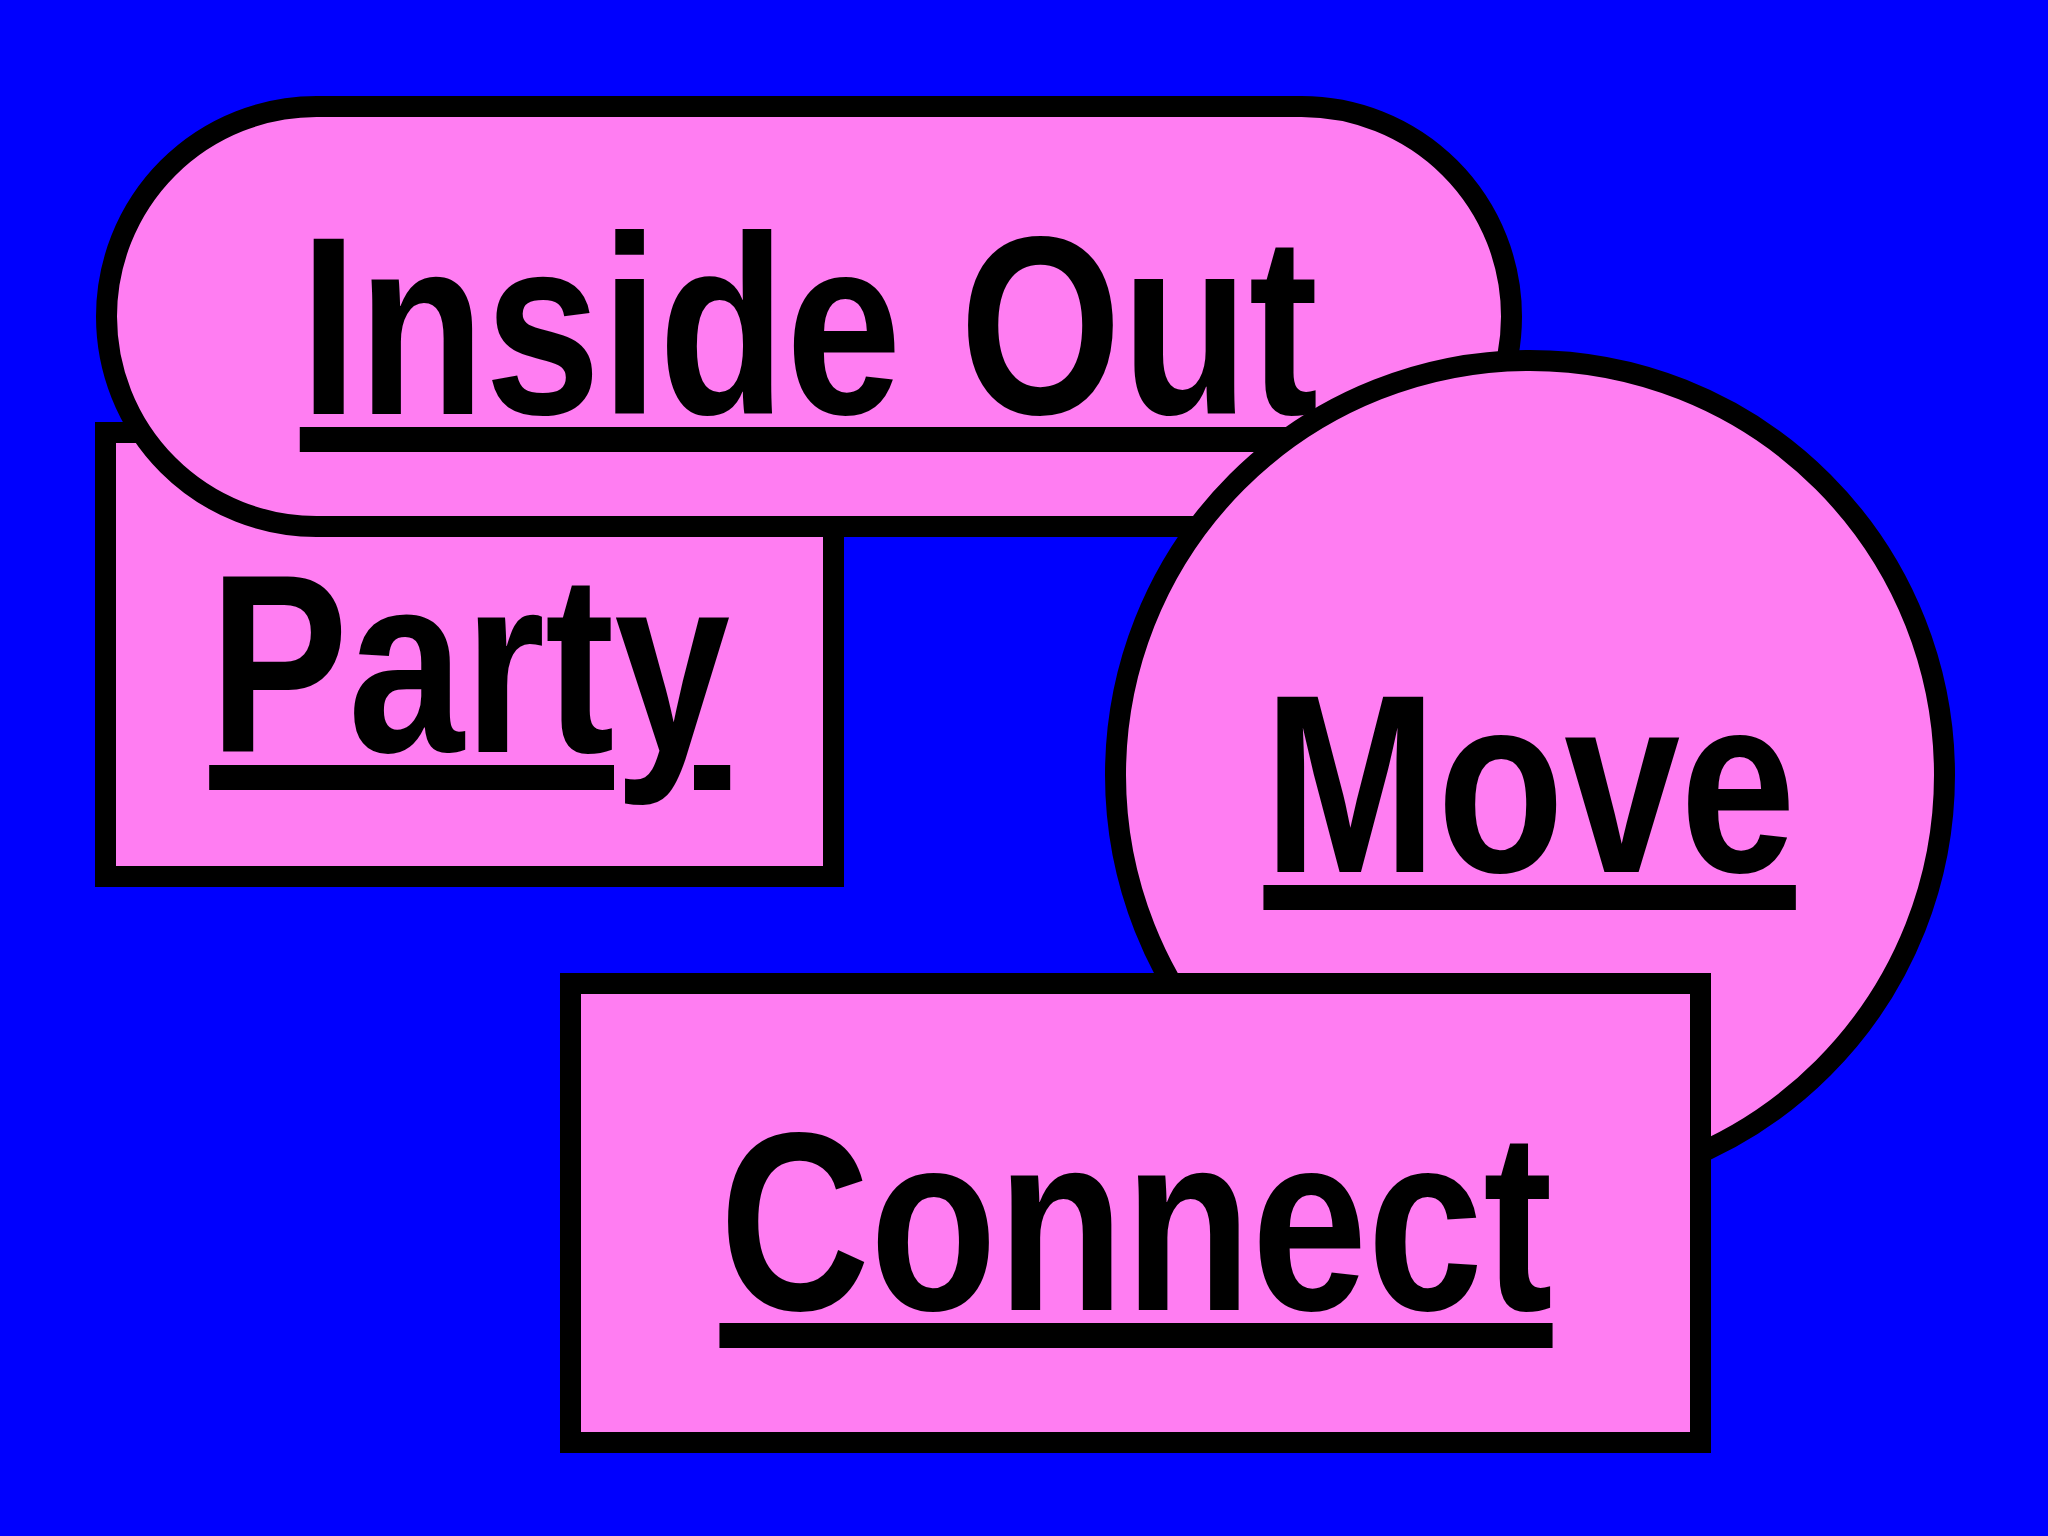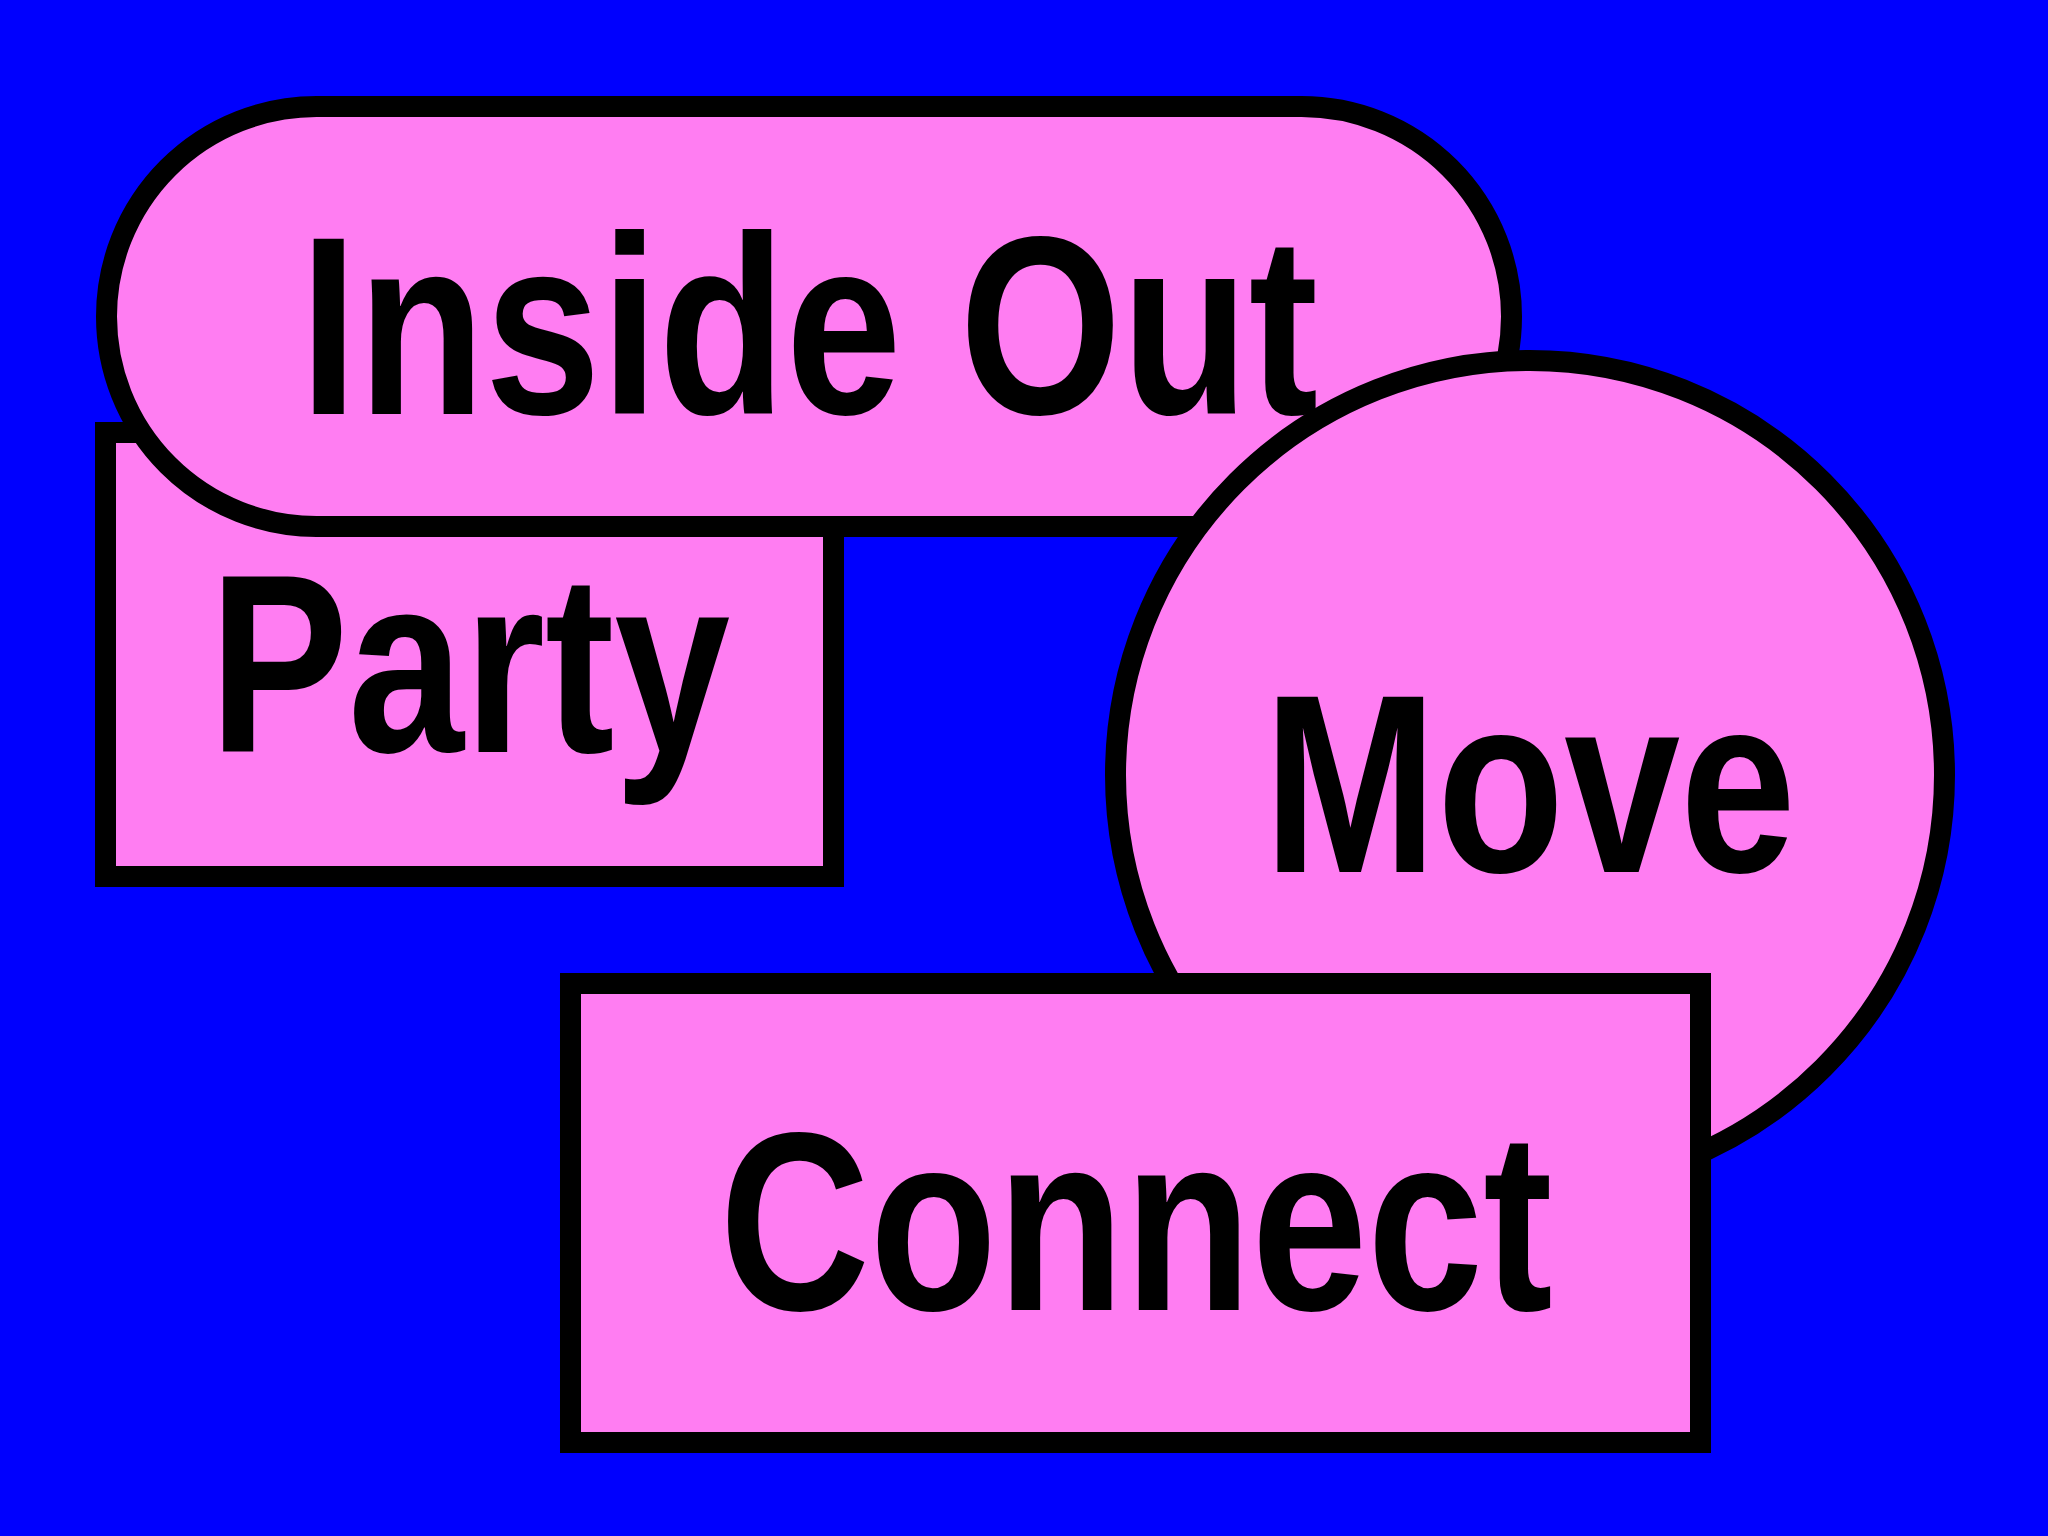--- a/index.html
+++ b/index.html
@@ -16,20 +16,21 @@
     font-family: "Liberation Sans", sans-serif;
   }
   .shape {
     position: absolute;
     box-sizing: border-box;
     background: var(--shape-fill, #ff7df2);
     border: 21px solid var(--outline, #000000);
     display: flex;
     align-items: center;
     justify-content: center;
+    text-decoration: underline;
   }
   .shape .label {
     color: var(--outline, #000000);
     font-size: 254px;
     font-weight: bold;
     line-height: 1;
     white-space: nowrap;
     letter-spacing: 0;
     transform: translateY(9px) scaleX(0.82);
     transform-origin: center;

